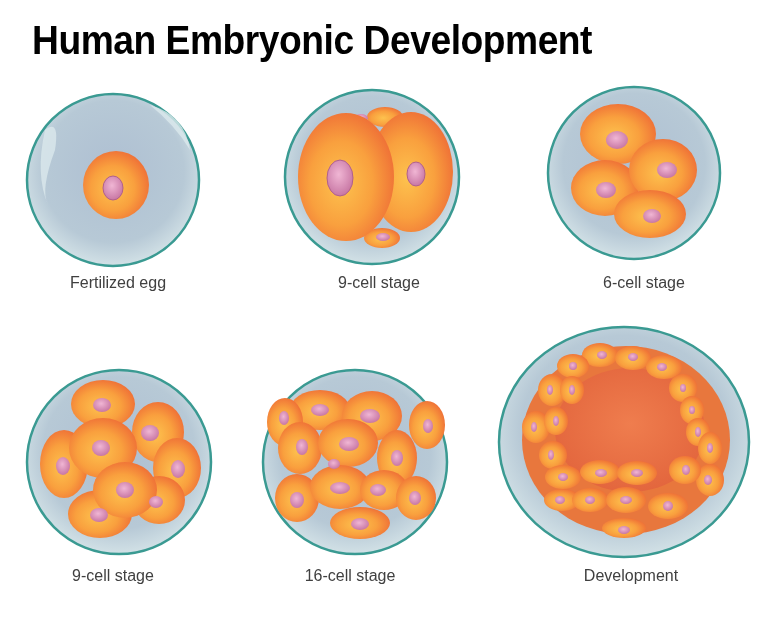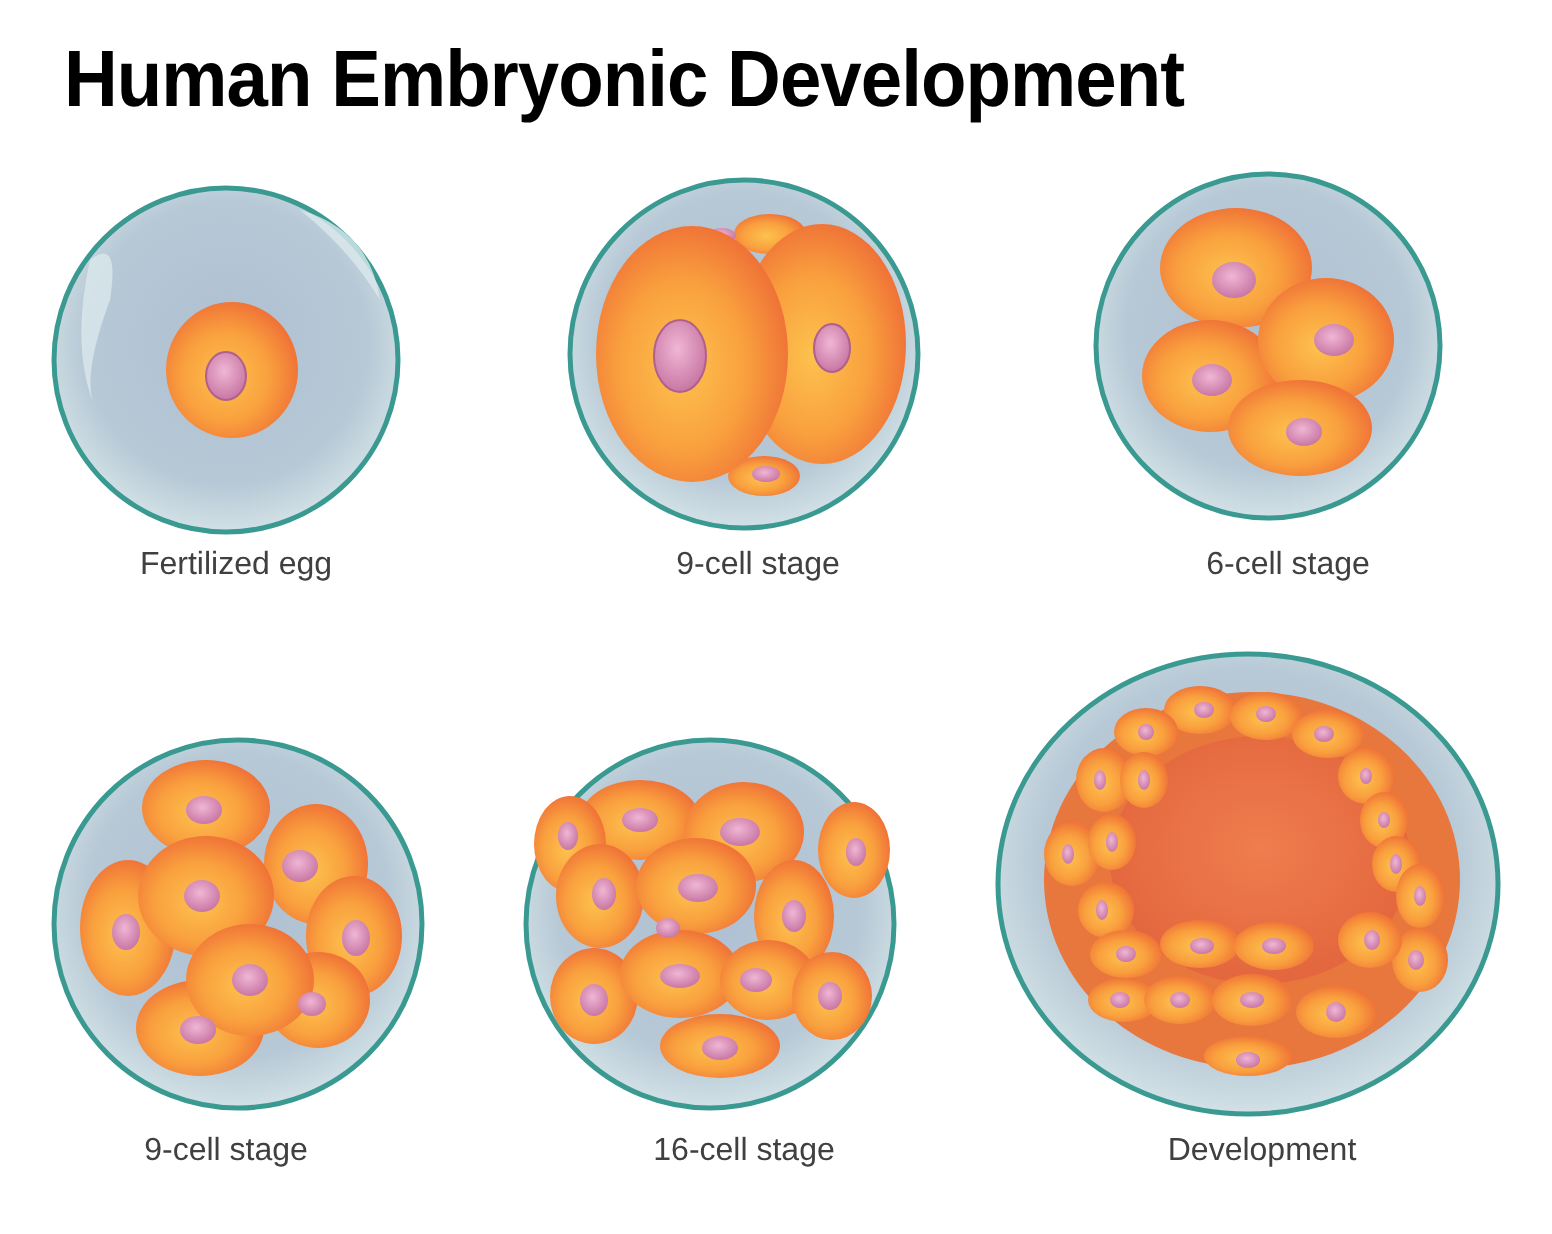--- a/index.html
+++ b/index.html
@@ -169,14 +169,14 @@
         <ellipse cx="668" cy="506" rx="5" ry="5"></ellipse>
       <ellipse cx="624" cy="530" rx="6" ry="4"></ellipse>
     </g>
   </g>
 </svg>
 
 <div class="label" style="left:118px;top:274px">Fertilized egg</div>
 <div class="label" style="left:379px;top:274px">9-cell stage</div>
 <div class="label" style="left:644px;top:274px">6-cell stage</div>
 <div class="label" style="left:113px;top:567px">9-cell stage</div>
-<div class="label" style="left:372px;top:567px">16-cell stage</div>
+<div class="label" style="left:350px;top:567px">16-cell stage</div>
 <div class="label" style="left:631px;top:567px">Development</div>
 
 </body></html>

